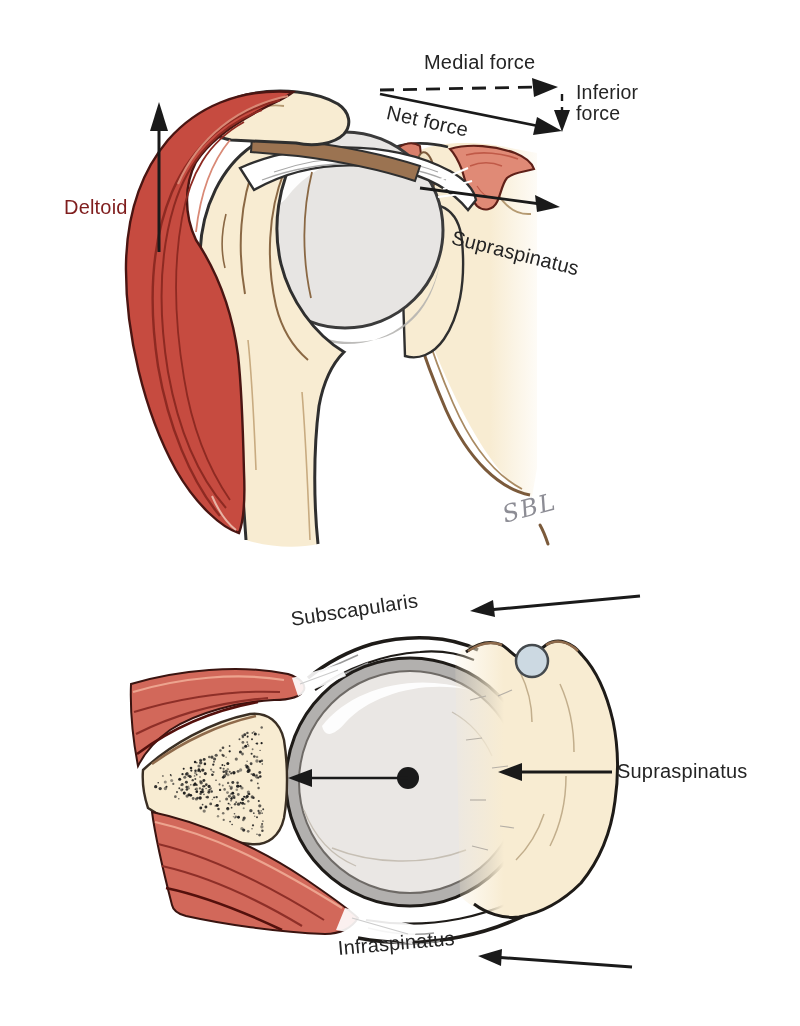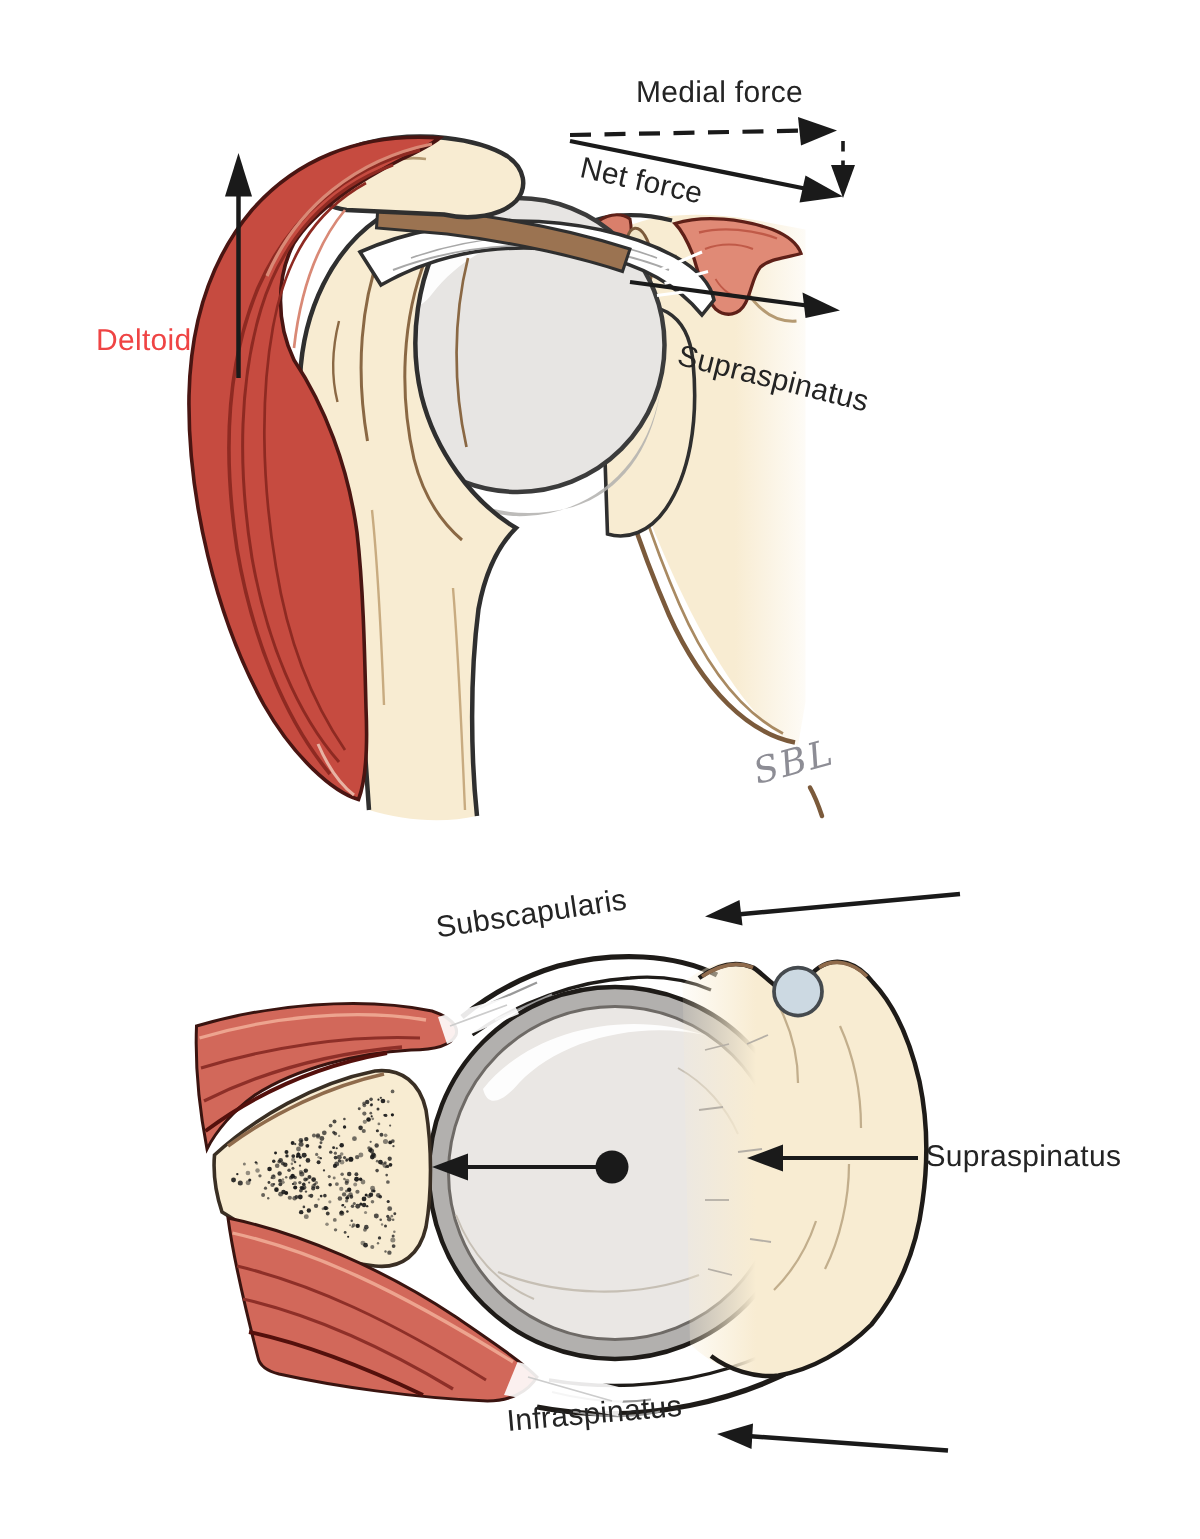--- a/index.html
+++ b/index.html
@@ -515,26 +515,27 @@
       <line x1="612" y1="772" x2="512" y2="772" stroke="#1a1a1a" stroke-width="2.8"></line>
       <polygon points="498,772 522,763 522,781" fill="#1a1a1a"></polygon>
     </g>
     <g>
       <line x1="632" y1="967" x2="494" y2="957" stroke="#1a1a1a" stroke-width="3"></line>
       <polygon points="478,956 502,949 501,966" fill="#1a1a1a"></polygon>
     </g>
   </g>
 </svg>
 
-<div class="lbl" style="left: 64px; top: 196px; color: #ef4444; margin-top: 20px;">Deltoid</div>
+<div class="lbl" style="left: 64px; top: 196px; color: #7f1d1d;">Deltoid</div>
 
 <div class="lbl" style="left: 424px; top: 51px; color: rgb(36, 36, 36);">Medial force</div>
 
 <div class="lbl rot-net" style="left: 387px; top: 101px; color: rgb(36, 36, 36);">Net force</div>
 
+<div class="lbl two-line" style="left: 576px; top: 82px; color: rgb(36, 36, 36);">Inferior force</div>
 
 <div class="lbl rot-supra" style="left: 452px; top: 226px; color: rgb(36, 36, 36);">Supraspinatus</div>
 
 <div class="lbl sig" style="left: 503px; top: 501px; color: rgb(141, 141, 149);">SBL</div>
 
 <div class="lbl rot-subscap" style="left: 291px; top: 608px; color: rgb(36, 36, 36);">Subscapularis</div>
 
 <div class="lbl" style="left: 617px; top: 760px; color: rgb(36, 36, 36);">Supraspinatus</div>
 
 <div class="lbl rot-infra" style="left: 338px; top: 937px; color: rgb(36, 36, 36);">Infraspinatus</div>

